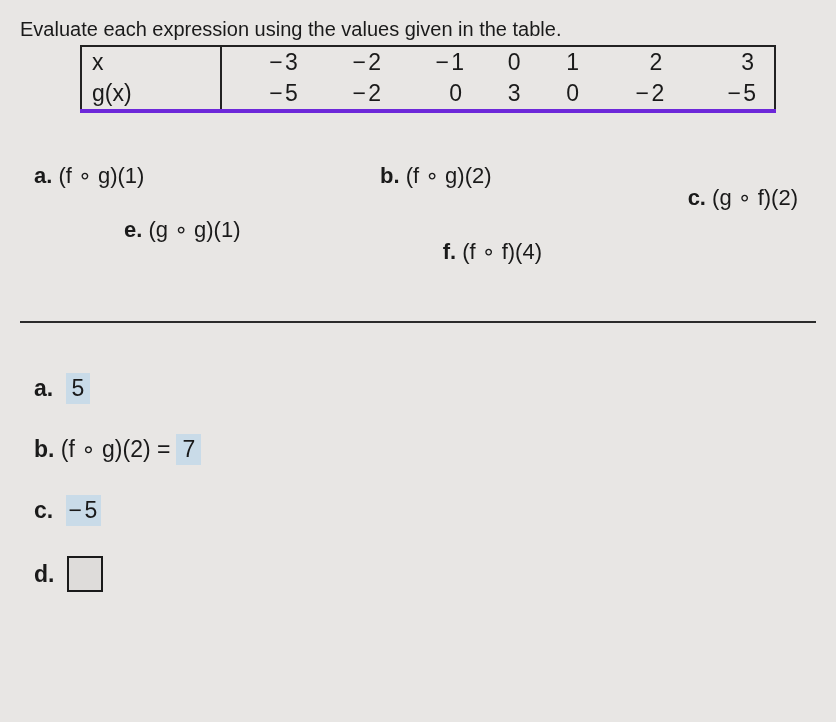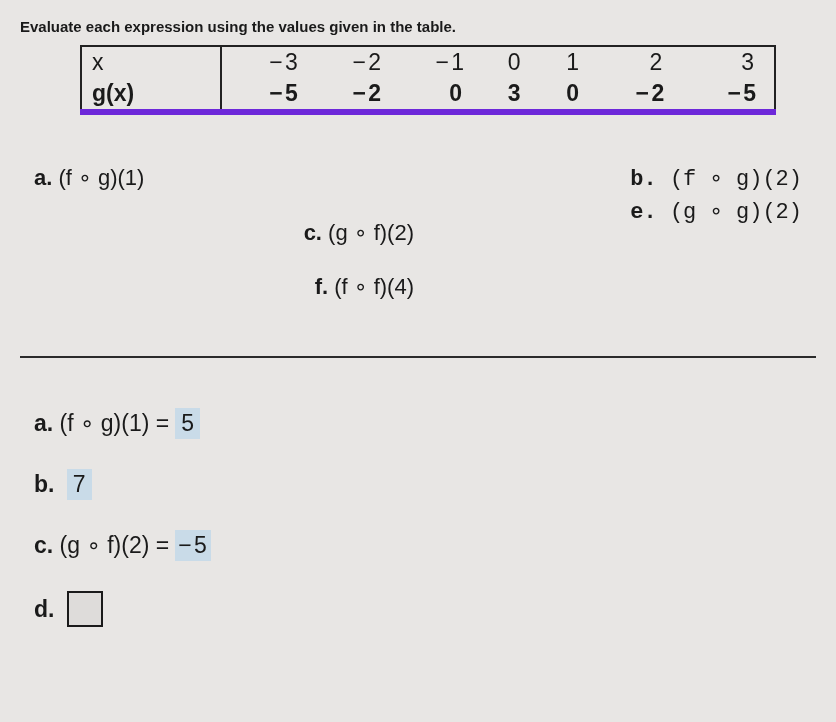--- a/index.html
+++ b/index.html
@@ -11,23 +11,22 @@
       width: 836px;
       height: 722px;
       background: #e8e6e4;
       font-family: Arial, Helvetica, sans-serif;
       font-size: 22px;
       color: #1a1a1a;
       padding: 18px 20px;
       position: relative;
     }
     .question-text {
-      margin-bottom: 10px;
-      font-size: 15px;
-      font-weight: bold;
+      margin-bottom: 4px;
+      font-size: 20px;
     }
     .data-table-wrap {
       padding-left: 60px;
       padding-right: 40px;
       margin-bottom: 50px;
     }
     .data-table {
       border-collapse: collapse;
       width: 100%;
     }
@@ -39,38 +38,37 @@
     .data-table td:first-child {
       text-align: left;
       padding-left: 10px;
       border-right: 2px solid #222;
       width: 140px;
     }
     .data-table tr:first-child td {
       border-top: 2px solid #222;
     }
     .data-table tr:last-child td {
-      border-bottom: 6px solid #6d28d9;
-      font-weight: bold;
+      border-bottom: 4px solid #6d28d9;
     }
     .data-table td:last-child {
       border-right: 2px solid #222;
       padding-right: 20px;
     }
     .data-table td.lb {
       border-left: 2px solid #222;
     }
     .expr-grid {
       display: grid;
-      grid-template-columns: 1fr 1fr;
+      grid-template-columns: 1fr 1fr 1fr;
       padding: 0 14px 0 14px;
       row-gap: 6px;
     }
     .expr-grid .col1 { text-align: left; }
-    .expr-grid .col2 { text-align: right; padding-left: 90px; font-family: Liberation Mono, monospace; }
+    .expr-grid .col2 { text-align: left; padding-left: 90px; }
     .expr-grid .col3 { text-align: right; padding-right: 4px; margin-top: 22px; }
     .bold { font-weight: bold; }
     hr.divider {
       border: none;
       border-top: 2px solid #2b2b2b;
       margin: 56px 0 50px 0;
     }
     .answer-line {
       padding-left: 14px;
       margin-bottom: 30px;
@@ -126,37 +124,37 @@
       <td><span class="minus">− 5</span></td>
     </tr>
   </tbody>
     </table>
 </div>
 
 <div class="expr-grid">
   <div class="col1"><span class="bold">a.</span> <span>(f ∘ g)(1)</span></div>
   <div class="col2"><span class="bold">b.</span> <span>(f ∘ g)(2)</span></div>
   <div class="col3"><span class="bold">c.</span> <span>(g ∘ f)(2)</span></div>
-  <div class="col2"><span class="bold">e.</span> <span>(g ∘ g)(2)</span></div>
+  <div class="col2"><span class="bold">e.</span> <span>(g ∘ g)(1)</span></div>
   <div class="col3"><span class="bold">f.</span> <span>(f ∘ f)(4)</span></div>
 </div>
 
 <hr class="divider">
 
 <div class="answer-line">
-  <span class="bold answer-label">a.</span>&nbsp;<span>(f ∘ g)(1) =</span>
+  <span class="bold answer-label">a.</span>&nbsp;
   <span class="highlighted">5</span>
 </div>
 
 <div class="answer-line">
-  <span class="bold answer-label">b.</span>&nbsp;
+  <span class="bold answer-label">b.</span>&nbsp;<span>(f ∘ g)(2) =</span>
   <span class="highlighted">7</span>
 </div>
 
 <div class="answer-line">
-  <span class="bold answer-label">c.</span>&nbsp;<span>(g ∘ f)(2) =</span>
+  <span class="bold answer-label">c.</span>&nbsp;
   <span class="highlighted neg"><span class="minus">− 5</span></span>
 </div>
 
 <div class="answer-line">
   <span class="bold answer-label">d.</span>&nbsp;
   <input class="input-box" value="" style="">
 </div>
 
 </body></html>

